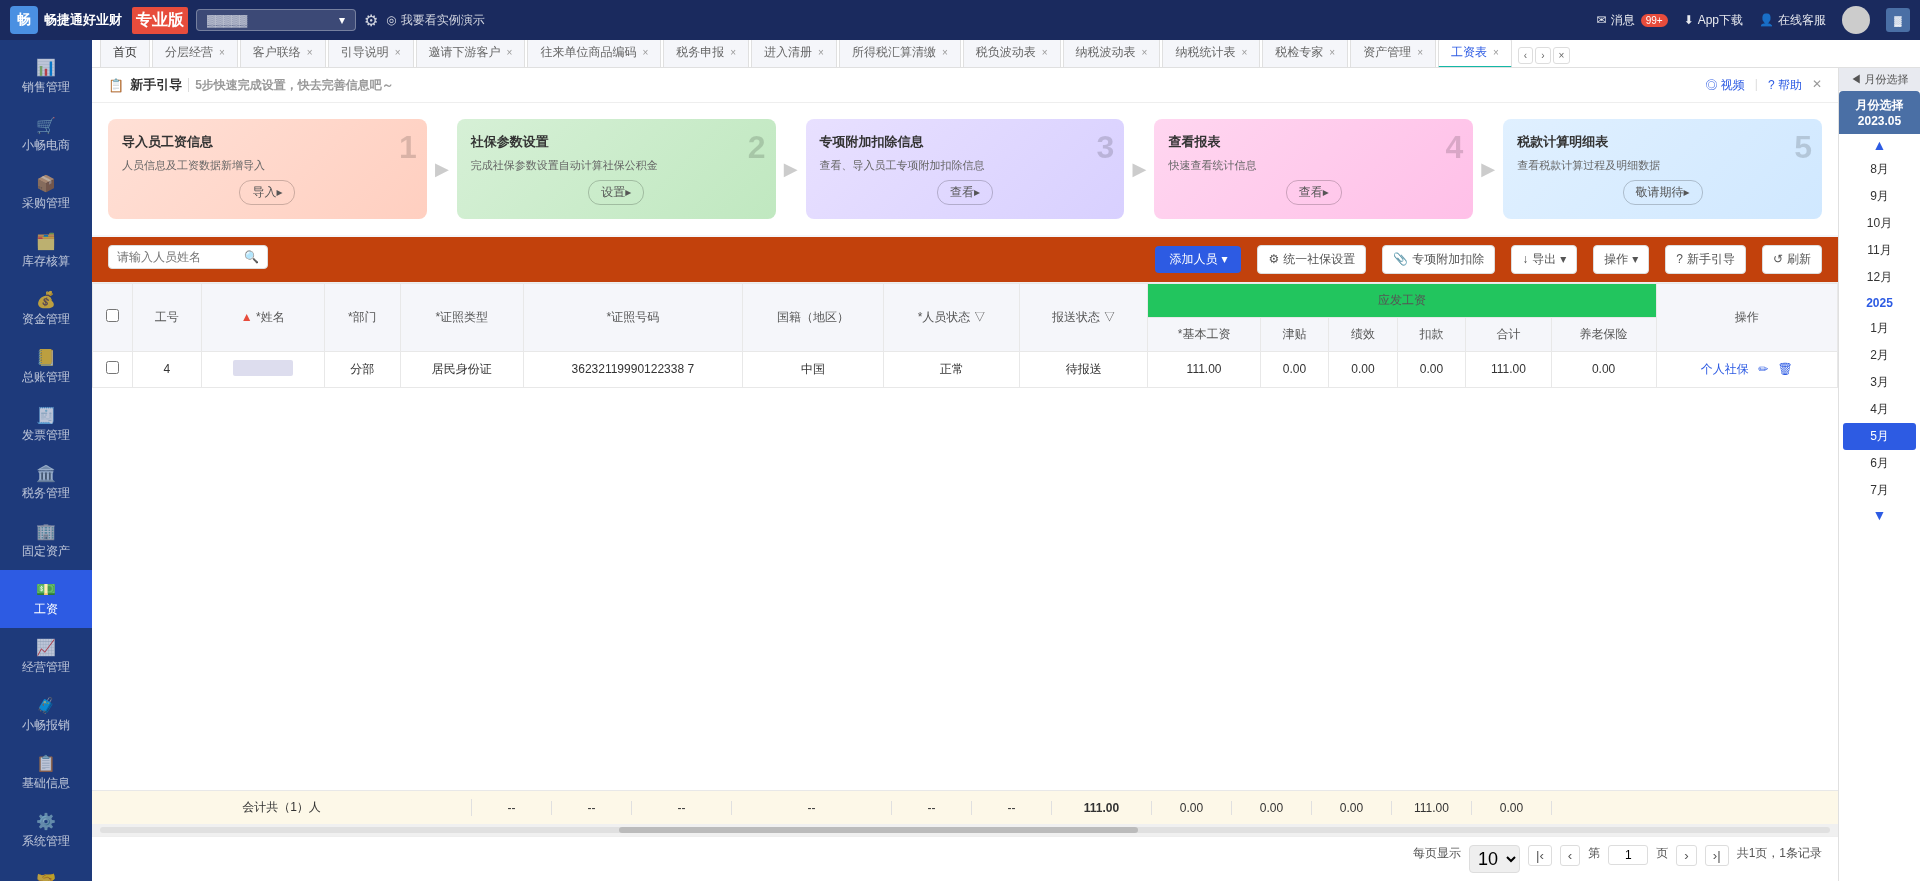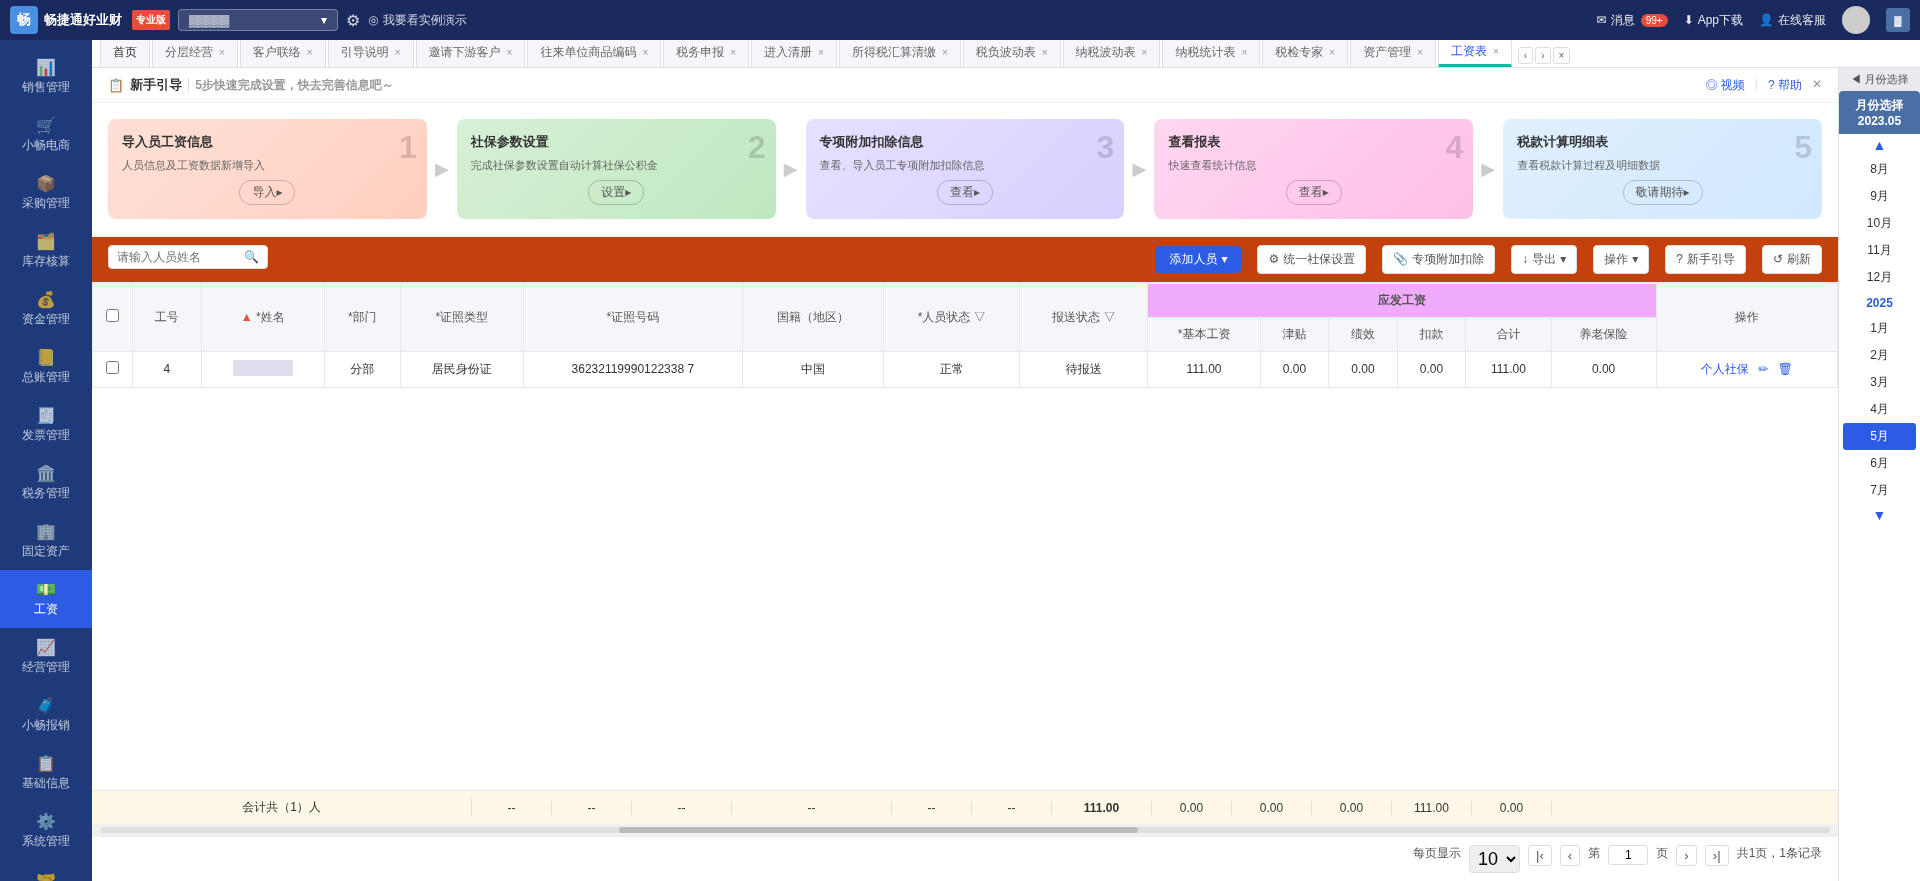--- a/index.html
+++ b/index.html
@@ -4,21 +4,21 @@
   <style>
     * { box-sizing: border-box; margin: 0; padding: 0; }
     body { font-family: 'Microsoft YaHei', Arial, sans-serif; font-size: 12px; background: #f0f2f5; color: #333; overflow: hidden; }
 
     
     .app-wrapper { display: flex; flex-direction: column; height: 881px; width: 1920px; }
     .top-bar { height: 40px; background: #1a2a5e; display: flex; align-items: center; justify-content: space-between; padding: 0 10px; flex-shrink: 0; }
     .top-bar-left { display: flex; align-items: center; gap: 8px; }
     .logo-area { display: flex; align-items: center; gap: 6px; color: #fff; font-size: 13px; font-weight: bold; }
     .logo-icon { width: 28px; height: 28px; background: #4a90e2; border-radius: 4px; display: flex; align-items: center; justify-content: center; color: #fff; font-size: 14px; }
-    .edition-badge { background: #e74c3c; color: #fff; font-size: 10px; padding: 3px 4px; border-radius: 2px; margin-left: 4px; }
+    .edition-badge { background: #e74c3c; color: #fff; font-size: 16px; padding: 3px 4px; border-radius: 2px; margin-left: 4px; }
     .company-selector { background: rgba(255,255,255,0.15); border: 1px solid rgba(255,255,255,0.3); border-radius: 4px; padding: 3px 10px; color: #fff; font-size: 12px; display: flex; align-items: center; gap: 6px; cursor: pointer; min-width: 160px; }
     .gear-btn { color: rgba(255,255,255,0.8); cursor: pointer; font-size: 16px; }
     .demo-btn { color: rgba(255,255,255,0.8); cursor: pointer; font-size: 12px; display: flex; align-items: center; gap: 4px; }
     .top-bar-right { display: flex; align-items: center; gap: 16px; color: #fff; font-size: 12px; }
     .top-right-item { display: flex; align-items: center; gap: 4px; cursor: pointer; color: rgba(255,255,255,0.9); }
     .badge { background: #e74c3c; color: #fff; border-radius: 10px; padding: 1px 5px; font-size: 10px; margin-left: 2px; }
     .avatar { width: 28px; height: 28px; background: #ccc; border-radius: 50%; }
 
     
     .main-layout { display: flex; flex: 1; overflow: hidden; }
@@ -28,21 +28,21 @@
     .sidebar-item { width: 100%; text-align: center; padding: 10px 0; color: rgba(255,255,255,0.7); cursor: pointer; font-size: 12px; }
     .sidebar-item.active { background: #2d5be3; color: #fff; }
     .sidebar-item .si-icon { font-size: 16px; margin-bottom: 2px; }
 
     
     .content-area { flex: 1; display: flex; flex-direction: column; overflow: hidden; background: #f5f6fa; }
 
     
     .tab-bar { height: 28px; background: #fff; display: flex; align-items: flex-end; border-bottom: 1px solid #e0e0e0; flex-shrink: 0; padding-left: 8px; overflow: hidden; }
     .tab-item { padding: 6px 12px; border: 1px solid #e0e0e0; border-bottom: none; border-radius: 4px 4px 0 0; cursor: pointer; font-size: 12px; background: #f5f6fa; color: #666; display: flex; align-items: center; gap: 4px; margin-right: 2px; white-space: nowrap; height: 30px; }
-    .tab-item.active { background: #fff; color: #2d5be3; border-bottom: 4px solid #14b8a6; margin-bottom: -1px; }
+    .tab-item.active { background: #fff; color: #2d5be3; border-bottom: 2px solid #14b8a6; margin-bottom: -1px; }
     .tab-item.home-tab { color: #333; }
     .tab-close { color: #999; font-size: 10px; cursor: pointer; margin-left: 2px; }
     .tab-nav-btns { display: flex; align-items: center; gap: 2px; padding: 0 4px; margin-top: auto; margin-bottom: 3px; }
     .tab-nav-btn { border: 1px solid #ddd; border-radius: 3px; padding: 2px 5px; cursor: pointer; font-size: 10px; color: #666; }
 
     
     .guide-header { background: #fff; border-bottom: 1px solid #eee; padding: 8px 16px; display: flex; align-items: center; justify-content: space-between; flex-shrink: 0; }
     .guide-title { display: flex; align-items: center; gap: 6px; color: #333; font-size: 13px; font-weight: bold; }
     .guide-subtitle { color: #999; font-size: 12px; }
     .guide-actions { display: flex; align-items: flex-start; gap: 10px; color: #2d5be3; font-size: 12px; cursor: pointer; }
@@ -69,21 +69,21 @@
     .toolbar-spacer { flex: 1; }
     .btn-primary { background: #2d5be3; color: #fff; border: none; border-radius: 4px; padding: 5px 14px; font-size: 12px; cursor: pointer; display: flex; align-items: center; gap: 4px; }
     .btn-secondary { background: #fff; color: #555; border: 1px solid #ddd; border-radius: 4px; padding: 5px 10px; font-size: 12px; cursor: pointer; display: flex; align-items: center; gap: 4px; }
     .toolbar-actions { display: flex; align-items: center; gap: 16px; margin-left: 10px; }
 
     
     .table-wrapper { flex: 1; overflow: auto; position: relative; background: #fff; }
     table { width: 100%; border-collapse: collapse; font-size: 12px; }
     thead th { background: #f5f6fa; border: 1px solid #e8e8e8; padding: 8px 10px; text-align: center; color: #555; font-weight: normal; white-space: nowrap; position: sticky; top: 0; z-index: 2; }
     tbody td { border: 1px solid #e8e8e8; padding: 8px 10px; text-align: center; color: #333; }
-    .th-group { background: #f0abfc; font-weight: bold; }
+    .th-group { background: #22c55e; font-weight: normal; }
     .checkbox-cell { width: 40px; }
     .action-link { color: #2d5be3; cursor: pointer; margin: 0 3px; }
 
     
     .table-footer { background: #fdf8e8; border-top: 1px solid #e8e8e8; display: flex; align-items: center; font-size: 12px; padding: 8px 0; flex-shrink: 0; }
     .footer-cell { border-right: 1px solid #e0e0e0; padding: 0 10px; text-align: center; }
 
     
     .pagination { display: flex; align-items: flex-start; justify-content: flex-end; padding: 8px 16px; background: #fff; border-top: 1px solid #eee; gap: 8px; font-size: 12px; color: #555; flex-shrink: 0; }
     .page-btn { border: 1px solid #ddd; border-radius: 3px; padding: 2px 7px; cursor: pointer; color: #555; background: #fff; }

